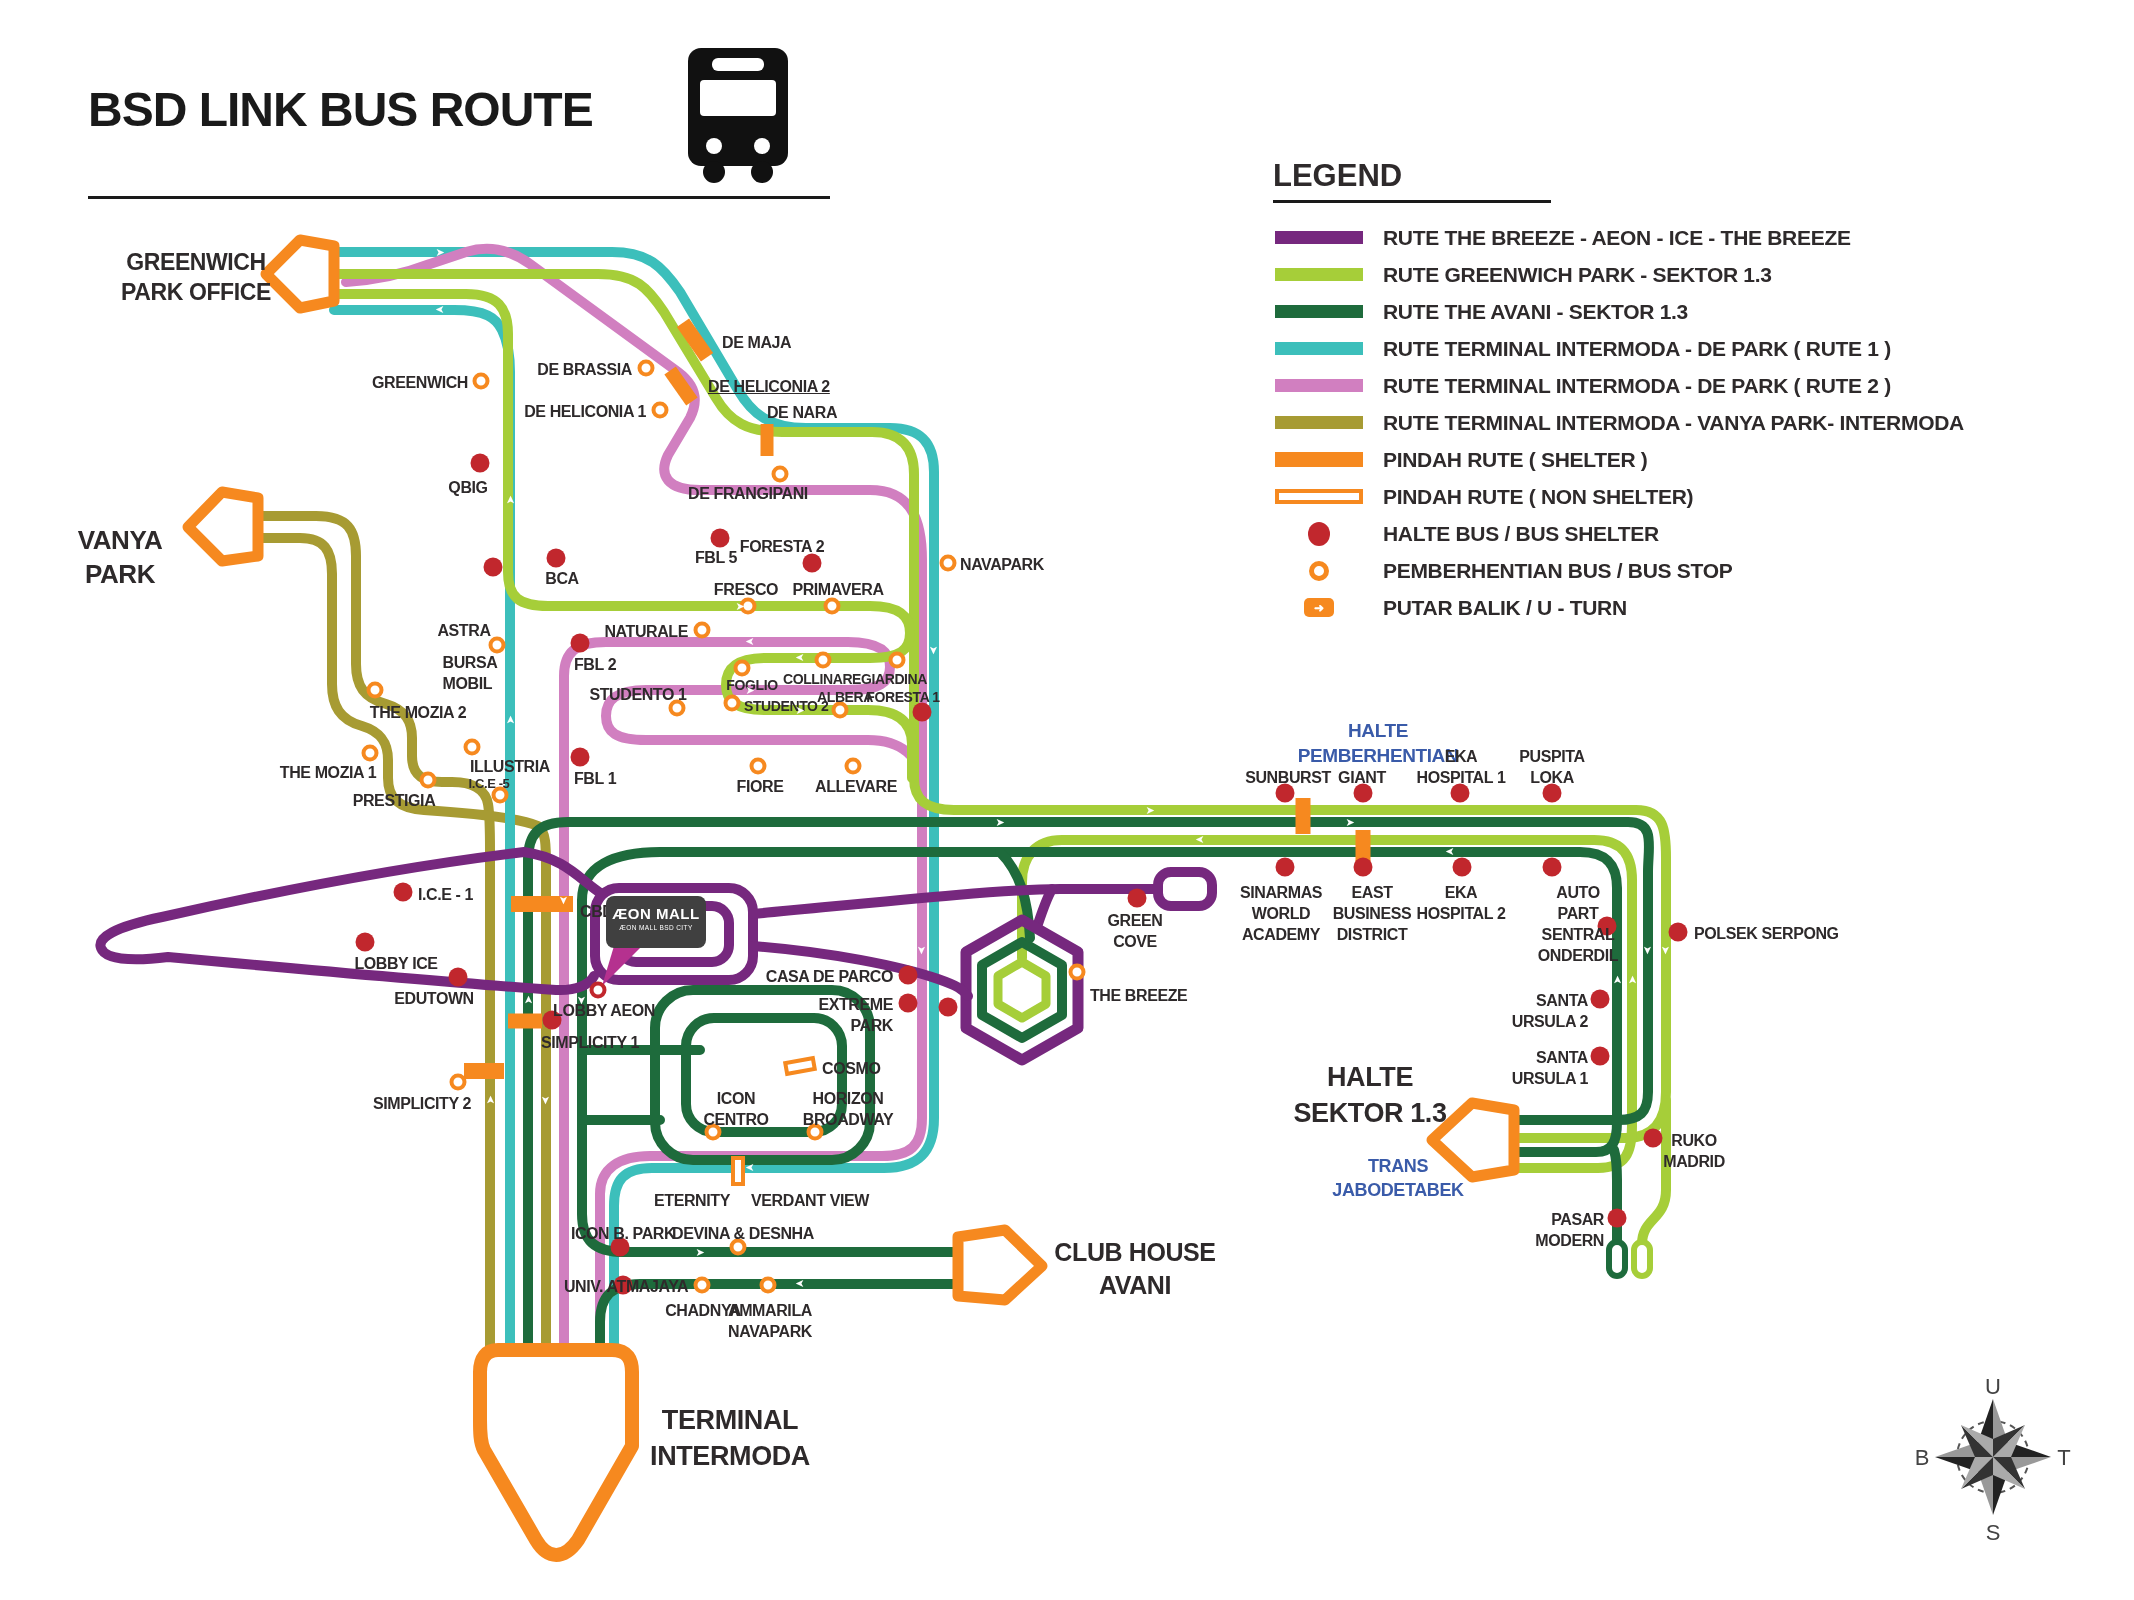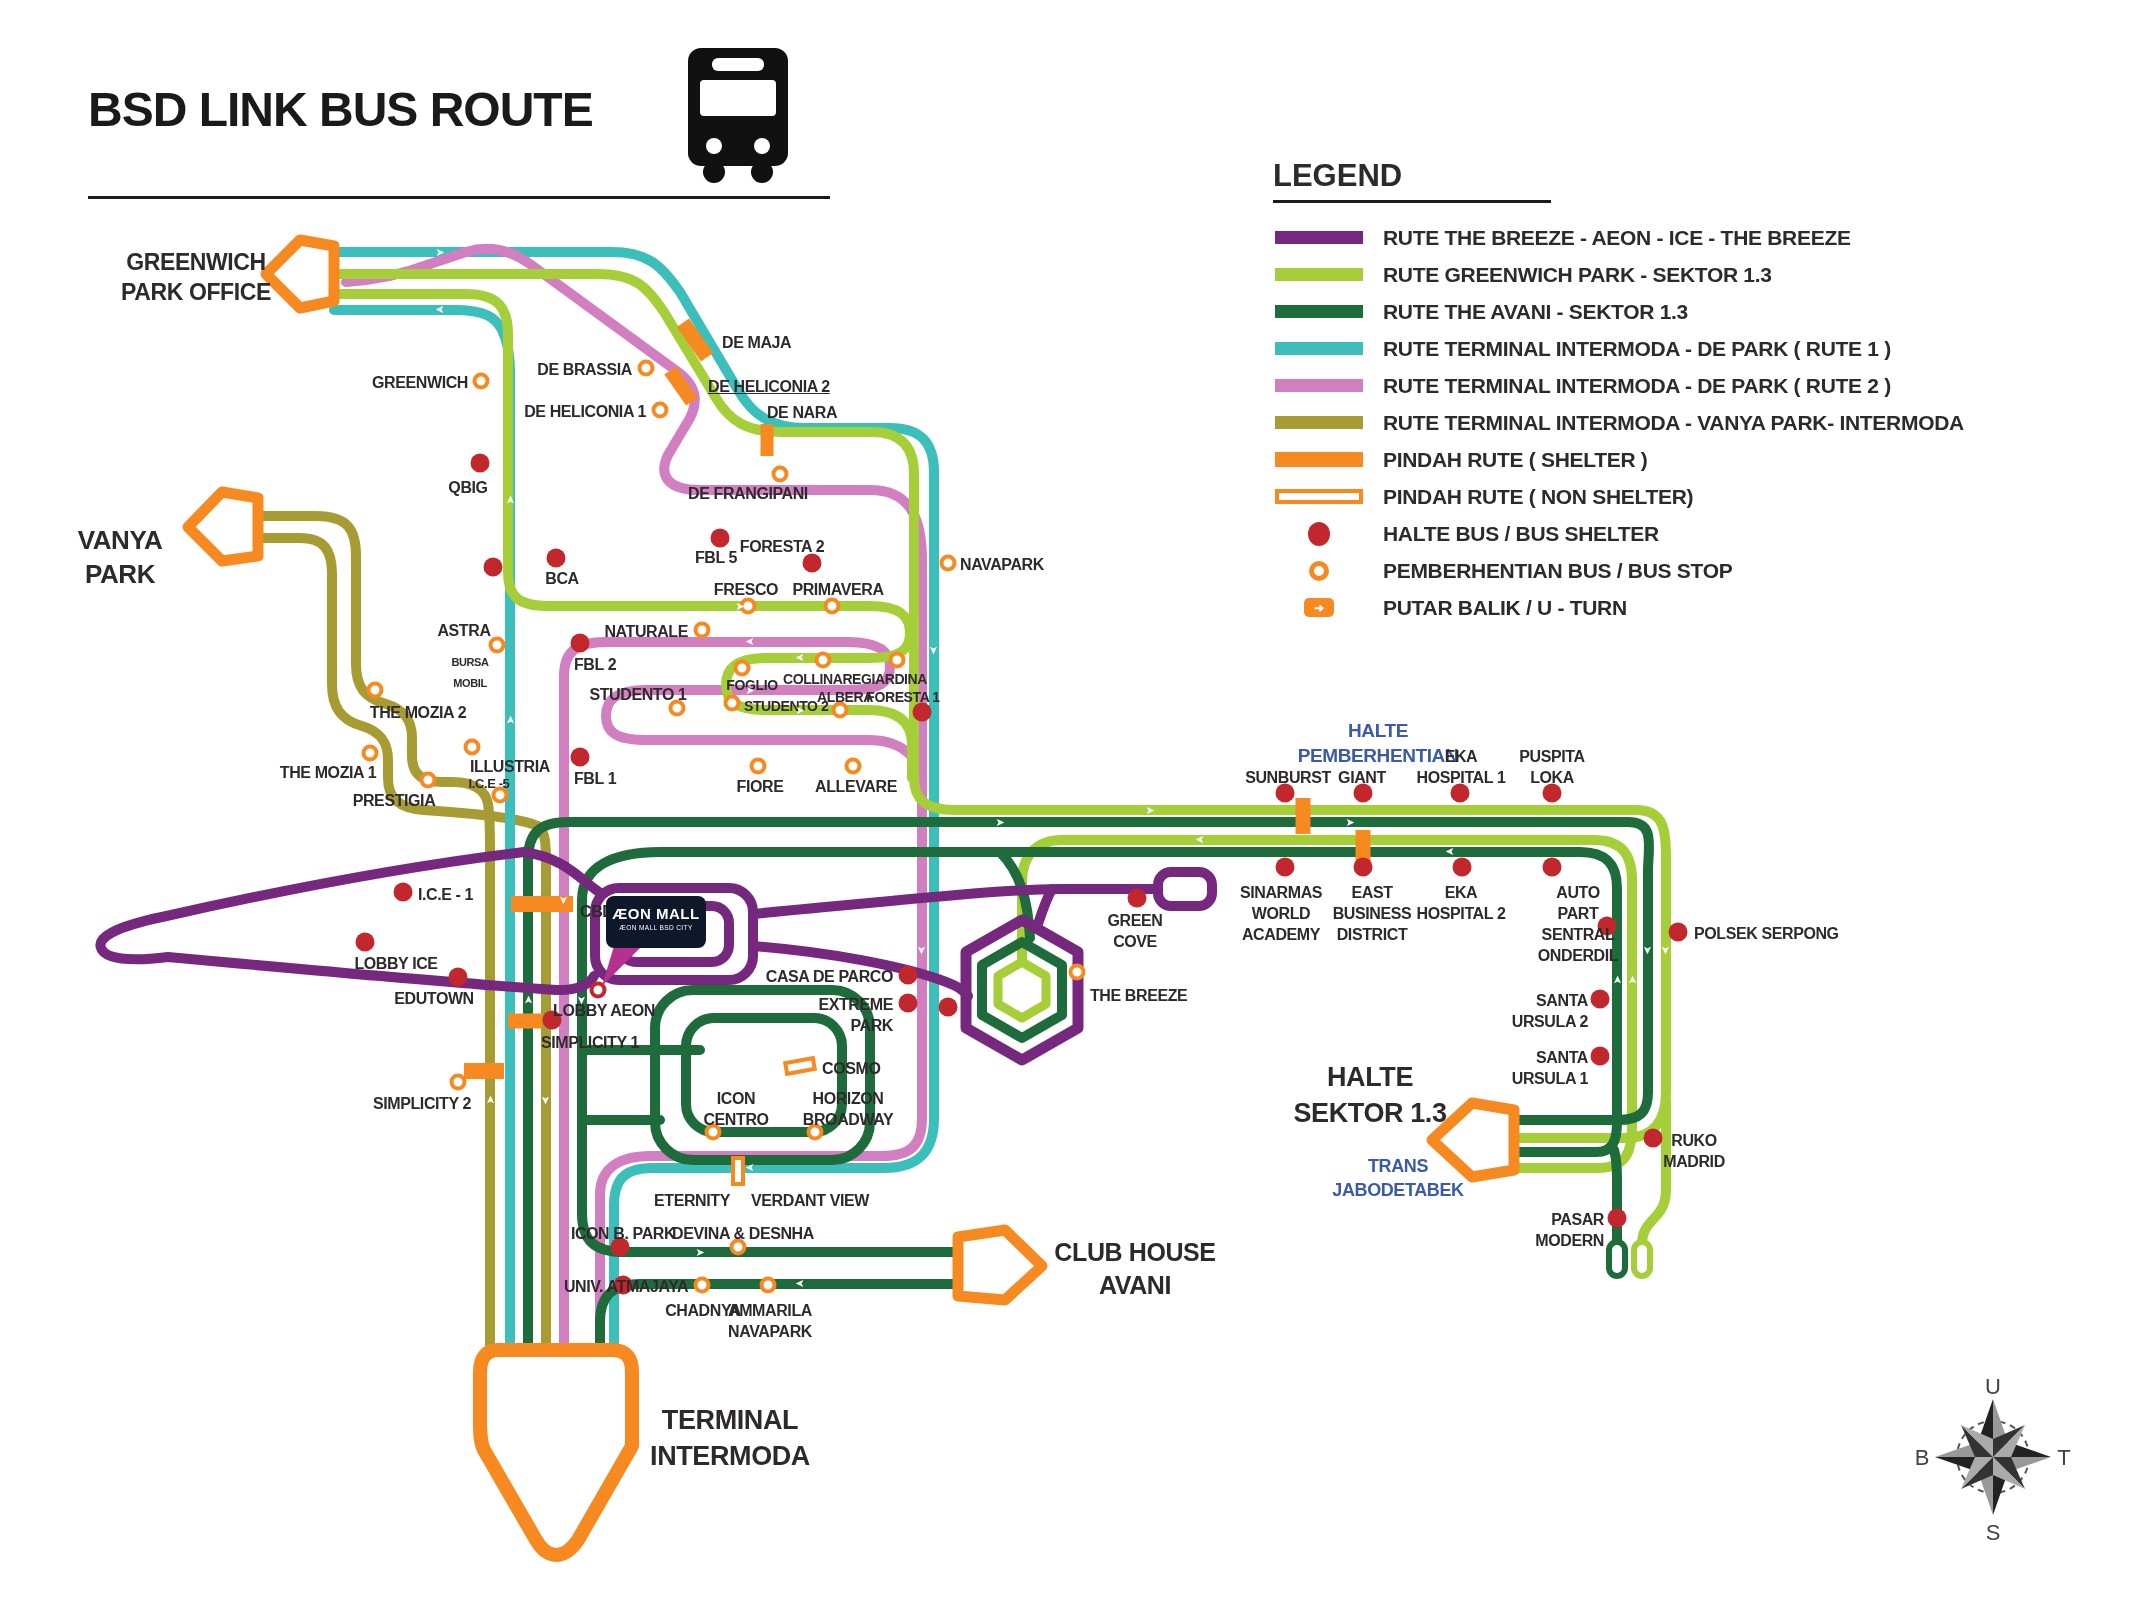--- a/index.html
+++ b/index.html
@@ -23,21 +23,21 @@
   #legend .rule{height:3px;background:#1a1a1a;width:278px;margin-bottom:16px;}
   .leg-row{display:flex;align-items:center;height:37px;}
   .leg-sw{width:92px;display:flex;justify-content:center;align-items:center;flex:0 0 92px;}
   .leg-bar{width:88px;height:13px;}
   .leg-rect{width:88px;height:15px;box-sizing:border-box;}
   .leg-dot{width:22px;height:24px;border-radius:50%;background:#C1272D;}
   .leg-ring{width:20px;height:20px;border-radius:50%;border:5px solid #F6891F;box-sizing:border-box;background:#fff;}
   .leg-ut{width:30px;height:19px;background:#F6891F;border-radius:5px;color:#fff;font-size:12px;
           display:flex;align-items:center;justify-content:center;font-weight:700;}
   .leg-lab{font-size:21px;font-weight:700;color:#2e2a2b;margin-left:18px;letter-spacing:-0.3px;}
-  #aeon-badge{position:absolute;left:606px;top:896px;width:100px;height:52px;background:#0f172a;
+  #aeon-badge{position:absolute;left:606px;top:896px;width:100px;height:52px;background:#404040;
               border-radius:8px;color:#fff;text-align:center;z-index:6;}
   #aeon-badge .t1{font-size:15px;font-weight:700;letter-spacing:0.5px;margin-top:9px;}
   #aeon-badge .t2{font-size:6.5px;letter-spacing:0.4px;margin-top:2px;}
   .blue{color:#3A5BA9;}
 </style>
 </head>
 <body>
 
 <div id="stage">
 
@@ -336,21 +336,21 @@
       </div>
       <div class="lbl" style="font-size: 16px; line-height: 21px; left: 468px; top: 476.5px; text-align: center; transform: translateX(-50%);">
         <div>QBIG</div>
       </div>
       <div class="lbl" style="font-size: 16px; line-height: 21px; left: 464px; top: 579.5px; text-align: center; transform: translateX(-50%); margin-top: 40px;">
         <div>ASTRA</div>
       </div>
       <div class="lbl" style="font-size: 16px; line-height: 21px; left: 562px; top: 567.5px; text-align: center; transform: translateX(-50%);">
         <div>BCA</div>
       </div>
-      <div class="lbl" style="font-size: 11px; line-height: 21px; left: 470px; top: 651.5px; text-align: center; transform: translateX(-50%);">
+      <div class="lbl" style="font-size: 16px; line-height: 21px; left: 470px; top: 651.5px; transform: translateX(-50%);">
         <div>BURSA</div>
         <div>MOBIL</div>
       </div>
       <div class="lbl" style="font-size: 16px; line-height: 21px; left: 716px; top: 546.5px; text-align: center; transform: translateX(-50%);">
         <div>FBL 5</div>
       </div>
       <div class="lbl" style="font-size: 16px; line-height: 21px; left: 782px; top: 535.5px; text-align: center; transform: translateX(-50%);">
         <div>FORESTA 2</div>
       </div>
       <div class="lbl" style="font-size: 16px; line-height: 21px; left: 960px; top: 553.5px; text-align: left; transform: none;">

